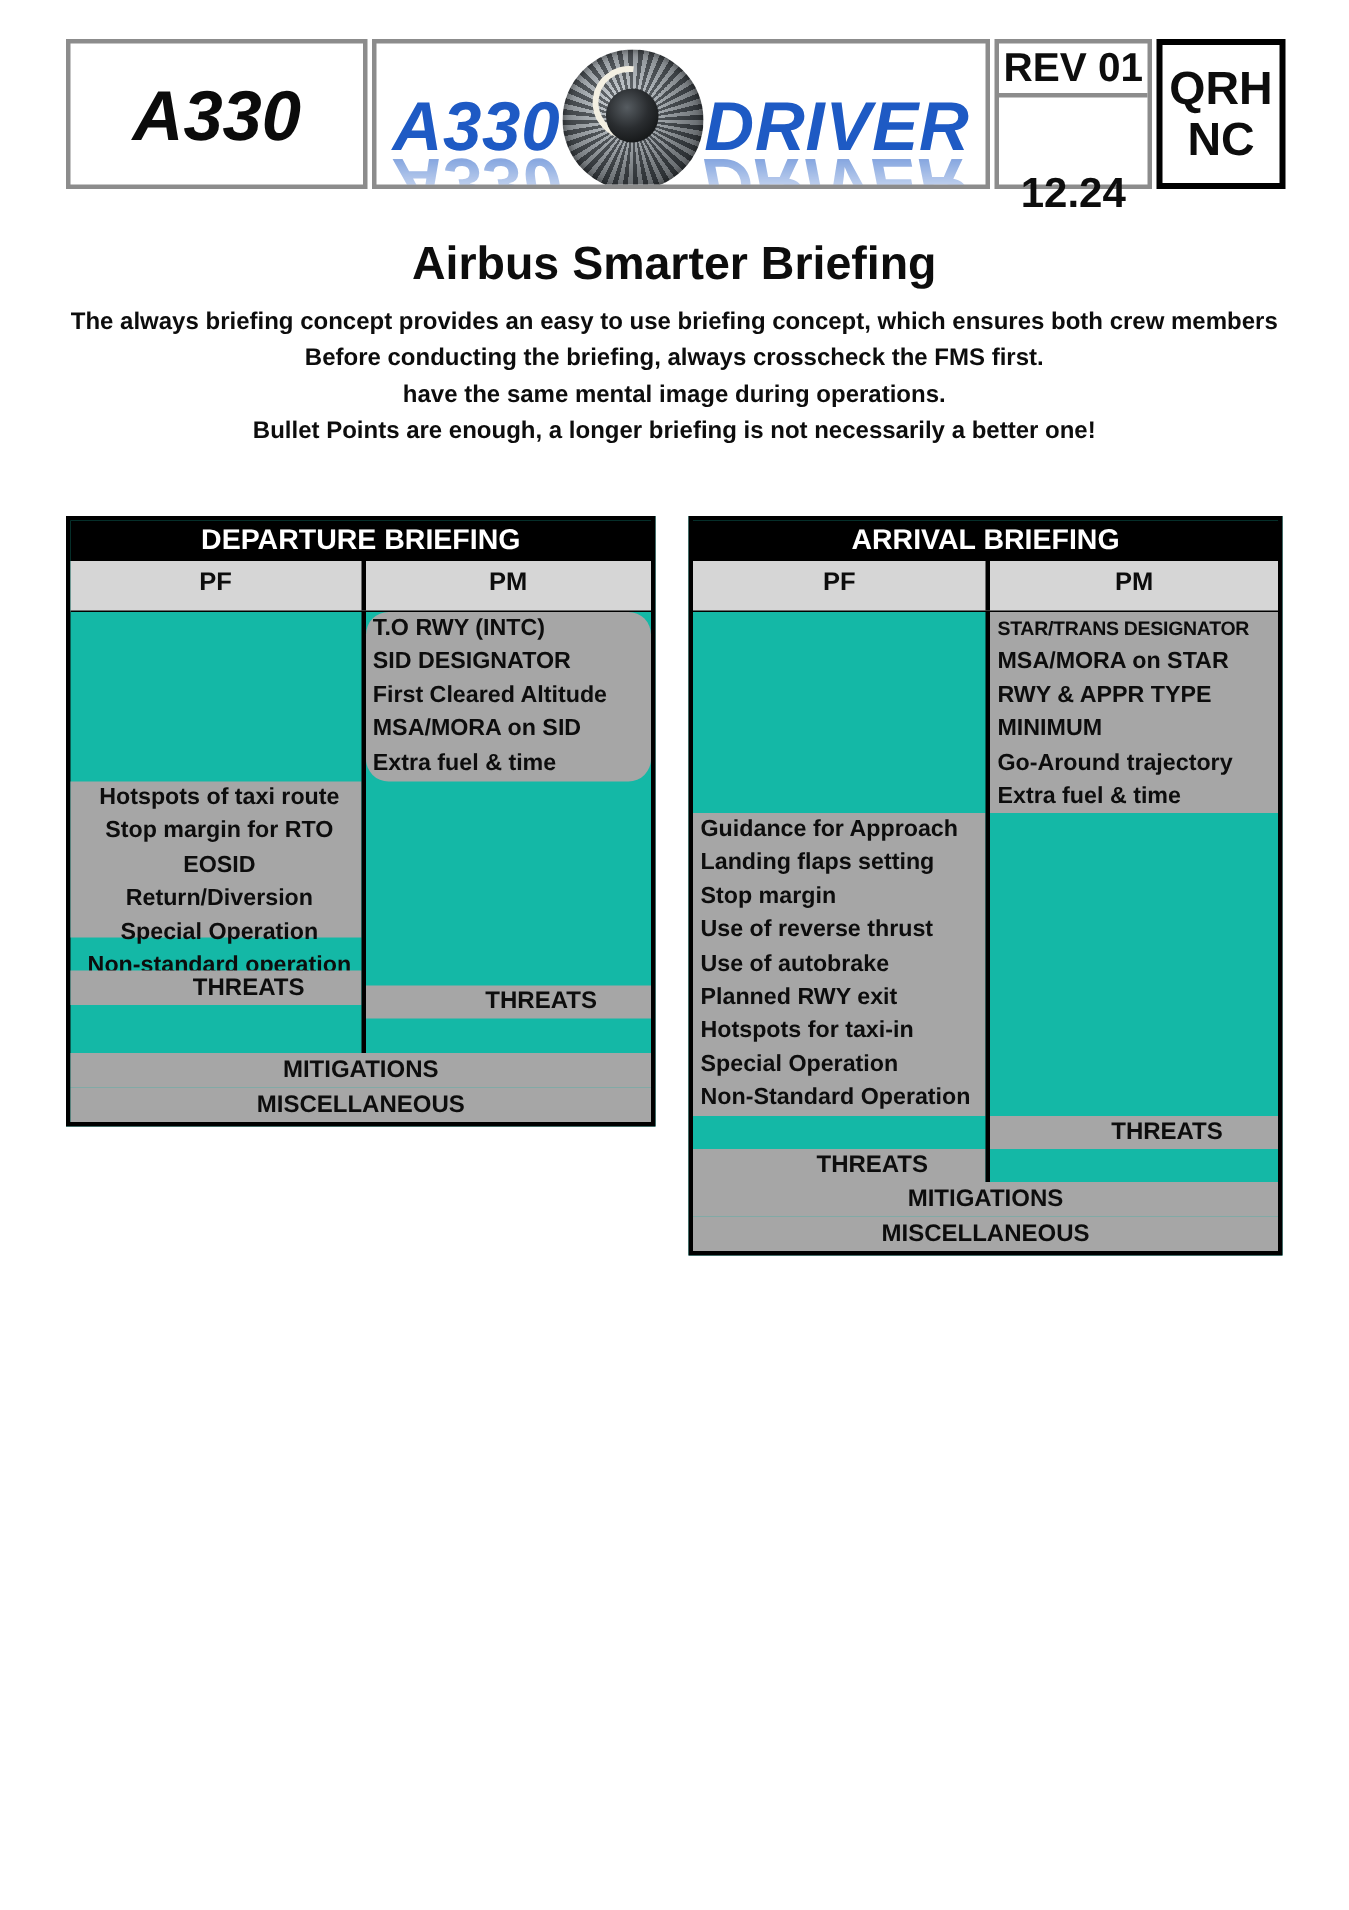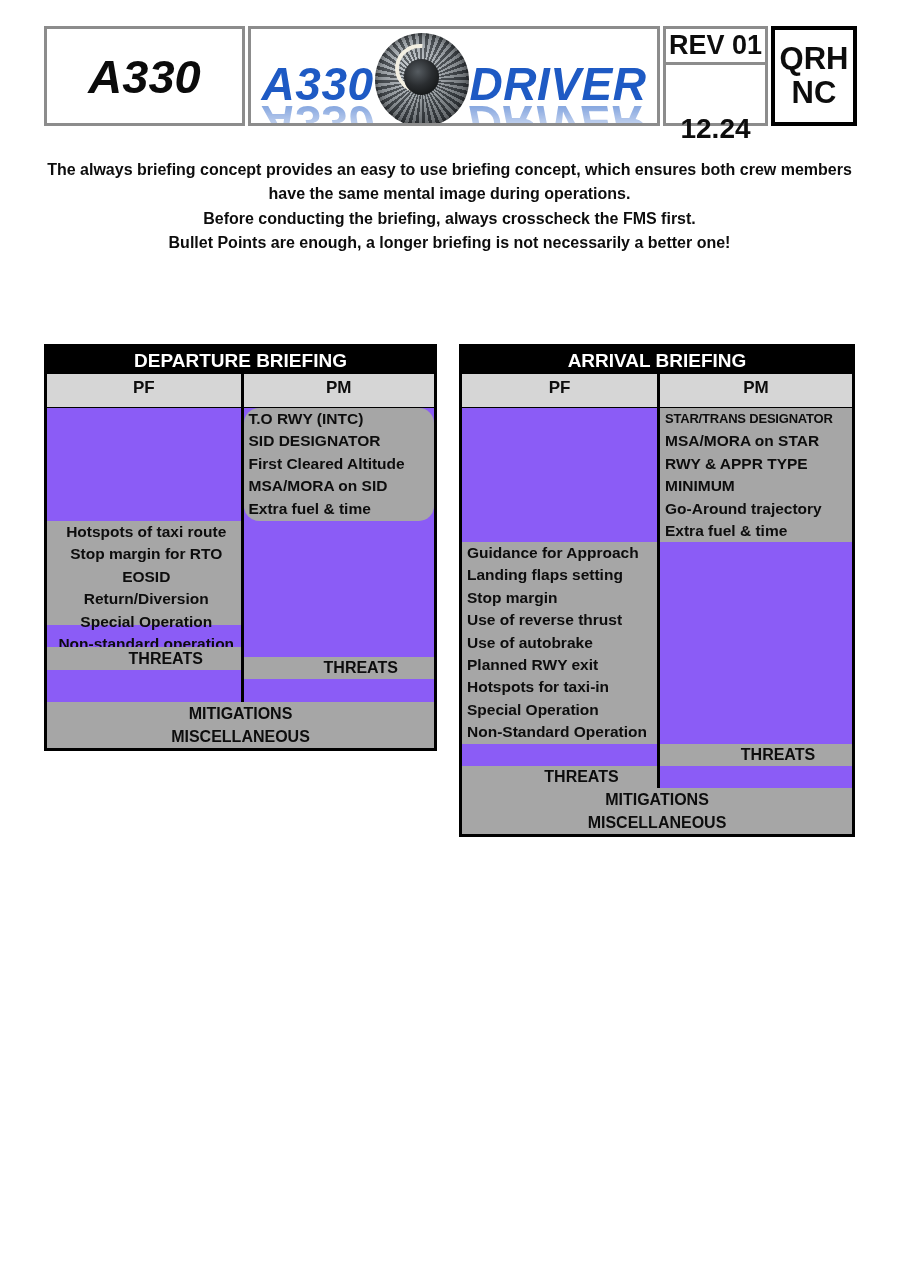--- a/index.html
+++ b/index.html
@@ -49,21 +49,21 @@
   .box-qrh { left:727px; width:86px; border:4px solid #000;
              display:flex; flex-direction:column; align-items:center; justify-content:center; }
   .qrh-line { font-size:31px; font-weight:bold; line-height:34px; }
 
   
   .intro { position:absolute; top:158px; left:0; width:899px; text-align:center; }
   .intro-title { font-size:31px; font-weight:bold; margin-bottom:9px; }
   .intro-line { font-size:16px; font-weight:bold; line-height:24.4px; white-space:nowrap; }
 
   
-  .btable { position:absolute; top:344px; border:3px solid #000; background:#8b5cf6; }
+  .btable { position:absolute; top:344px; border:3px solid #000; background:#14b8a6; }
   .btable.dep { left:44px; width:393px; }
   .btable.arr { left:459px; width:396px; }
 
   .tbl-title { background:#000; color:#fff; height:27px; line-height:27px;
                text-align:center; font-size:19px; font-weight:bold; }
   .tbl-head { display:flex; background:#d6d6d6; height:34px; border-bottom:1px solid #000; }
   .tbl-head .hcell { width:50%; text-align:center; font-size:17px; font-weight:bold; line-height:27px; }
   .tbl-head .hcell.right { border-left:3px solid #000; }
 
   .tbl-body { display:flex; }
@@ -122,23 +122,24 @@
     <div class="issue-cell">12.24</div>
   </div>
 
   <div class="hbox box-qrh">
     <div class="qrh-line">QRH</div>
     <div class="qrh-line">NC</div>
   </div>
 </div>
 
 <div class="intro">
+  <div class="intro-title">Airbus Smarter Briefing</div>
   <div class="intro-line">The always briefing concept provides an easy to use briefing concept, which ensures both crew members</div>
+  <div class="intro-line">Before conducting the briefing, always crosscheck the FMS first.</div>
   <div class="intro-line">have the same mental image during operations.</div>
-  <div class="intro-line">Before conducting the briefing, always crosscheck the FMS first.</div>
   <div class="intro-line">Bullet Points are enough, a longer briefing is not necessarily a better one!</div>
 </div>
 
 <div class="btable dep">
   <div class="tbl-title">DEPARTURE BRIEFING</div>
   <div class="tbl-head">
     <div class="hcell">PF</div>
     <div class="hcell right">PM</div>
   </div>
   <div class="tbl-body">

